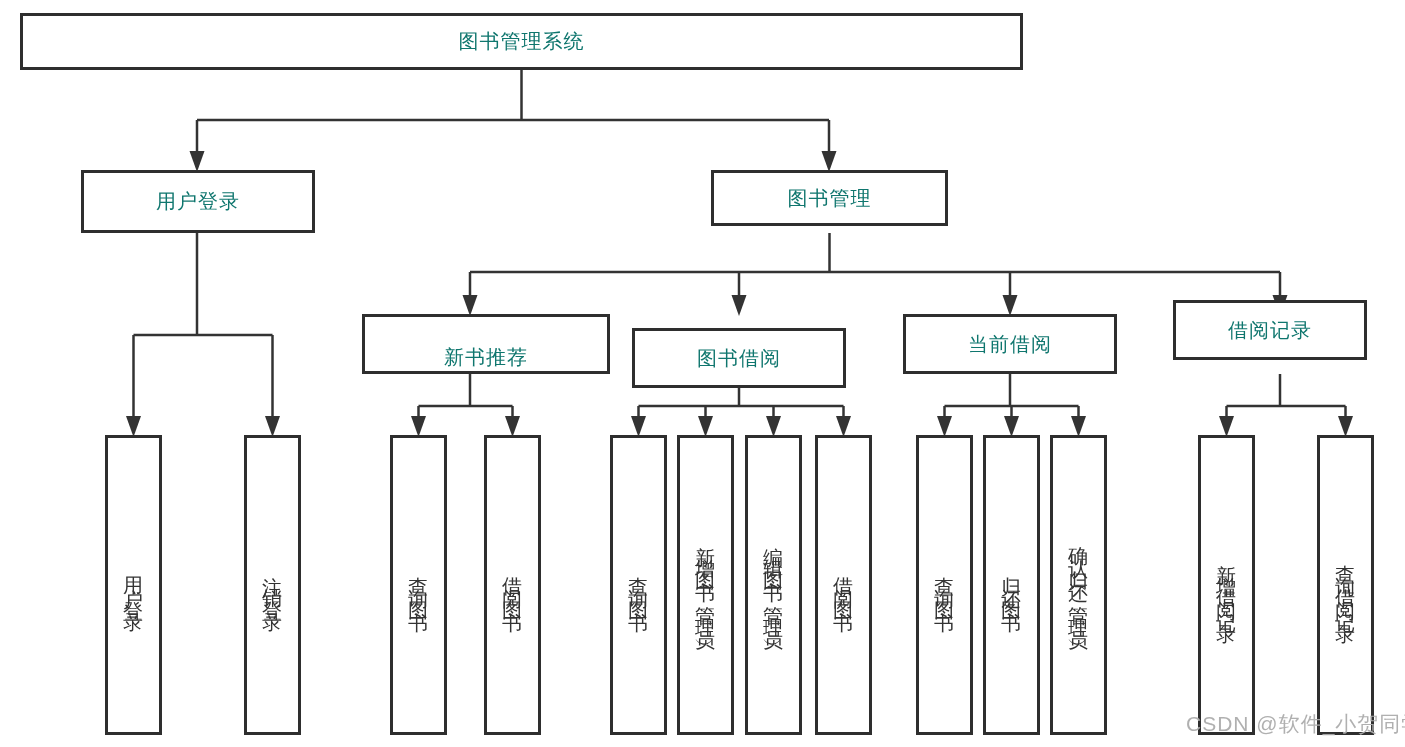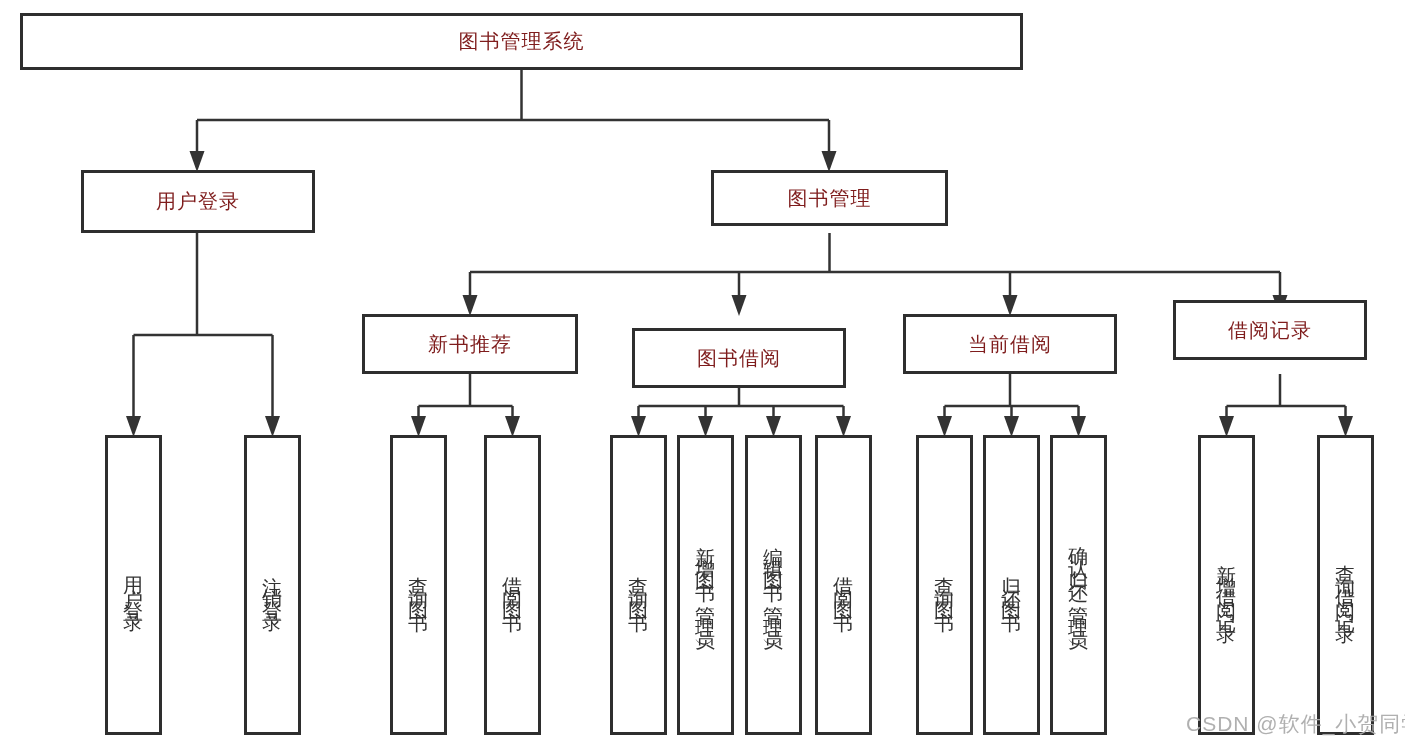--- a/index.html
+++ b/index.html
@@ -27,21 +27,21 @@
     box-sizing: border-box;
     border: 3px solid #2e2e2e;
     background: #ffffff;
     display: flex;
     align-items: center;
     justify-content: center;
     z-index: 2;
   }
   .hbox span {
     font-size: 20px;
-    color: #7f1d1d;
+    color: #0f766e;
     letter-spacing: 1px;
     white-space: nowrap;
   }
   .leaf {
     position: absolute;
     box-sizing: border-box;
     top: 435px;
     width: 57px;
     height: 300px;
     border: 3px solid #2e2e2e;
@@ -135,21 +135,21 @@
     <span>图书管理系统</span>
   </div>
 
   <div class="hbox" style="left:81px; top:170px; width:234px; height:63px;">
     <span>用户登录</span>
   </div>
   <div class="hbox" style="left:711px; top:170px; width:237px; height:56px;">
     <span>图书管理</span>
   </div>
 
-  <div class="hbox" style="left:362px; top:314px; width:216px; height:60px;">
+  <div class="hbox" style="left:362px; top:314px; width:248px; height:60px;align-items:flex-end;">
     <span>新书推荐</span>
   </div>
   <div class="hbox" style="left:632px; top:328px; width:214px; height:60px;">
     <span>图书借阅</span>
   </div>
   <div class="hbox" style="left:903px; top:314px; width:214px; height:60px;">
     <span>当前借阅</span>
   </div>
   <div class="hbox" style="left:1173px; top:300px; width:194px; height:60px;font-family:Liberation Serif, serif;">
     <span>借阅记录</span>

